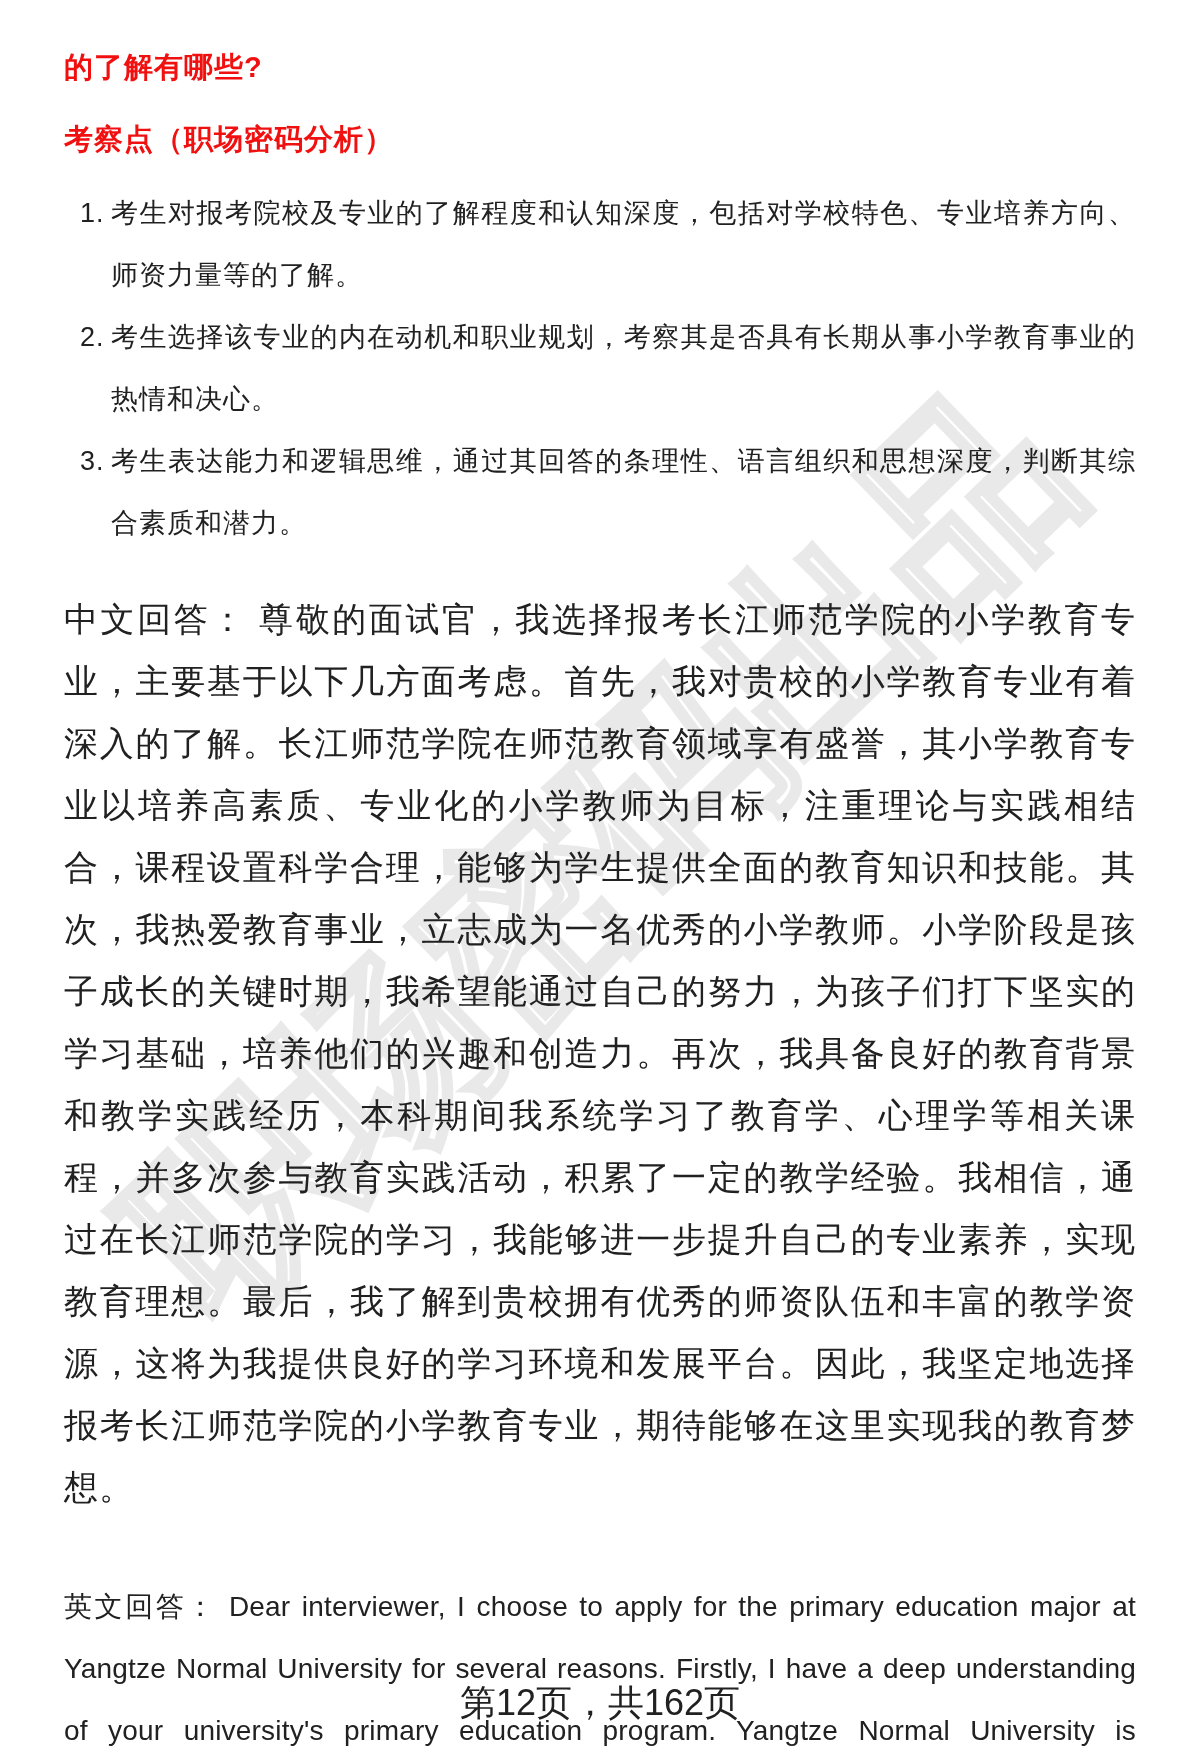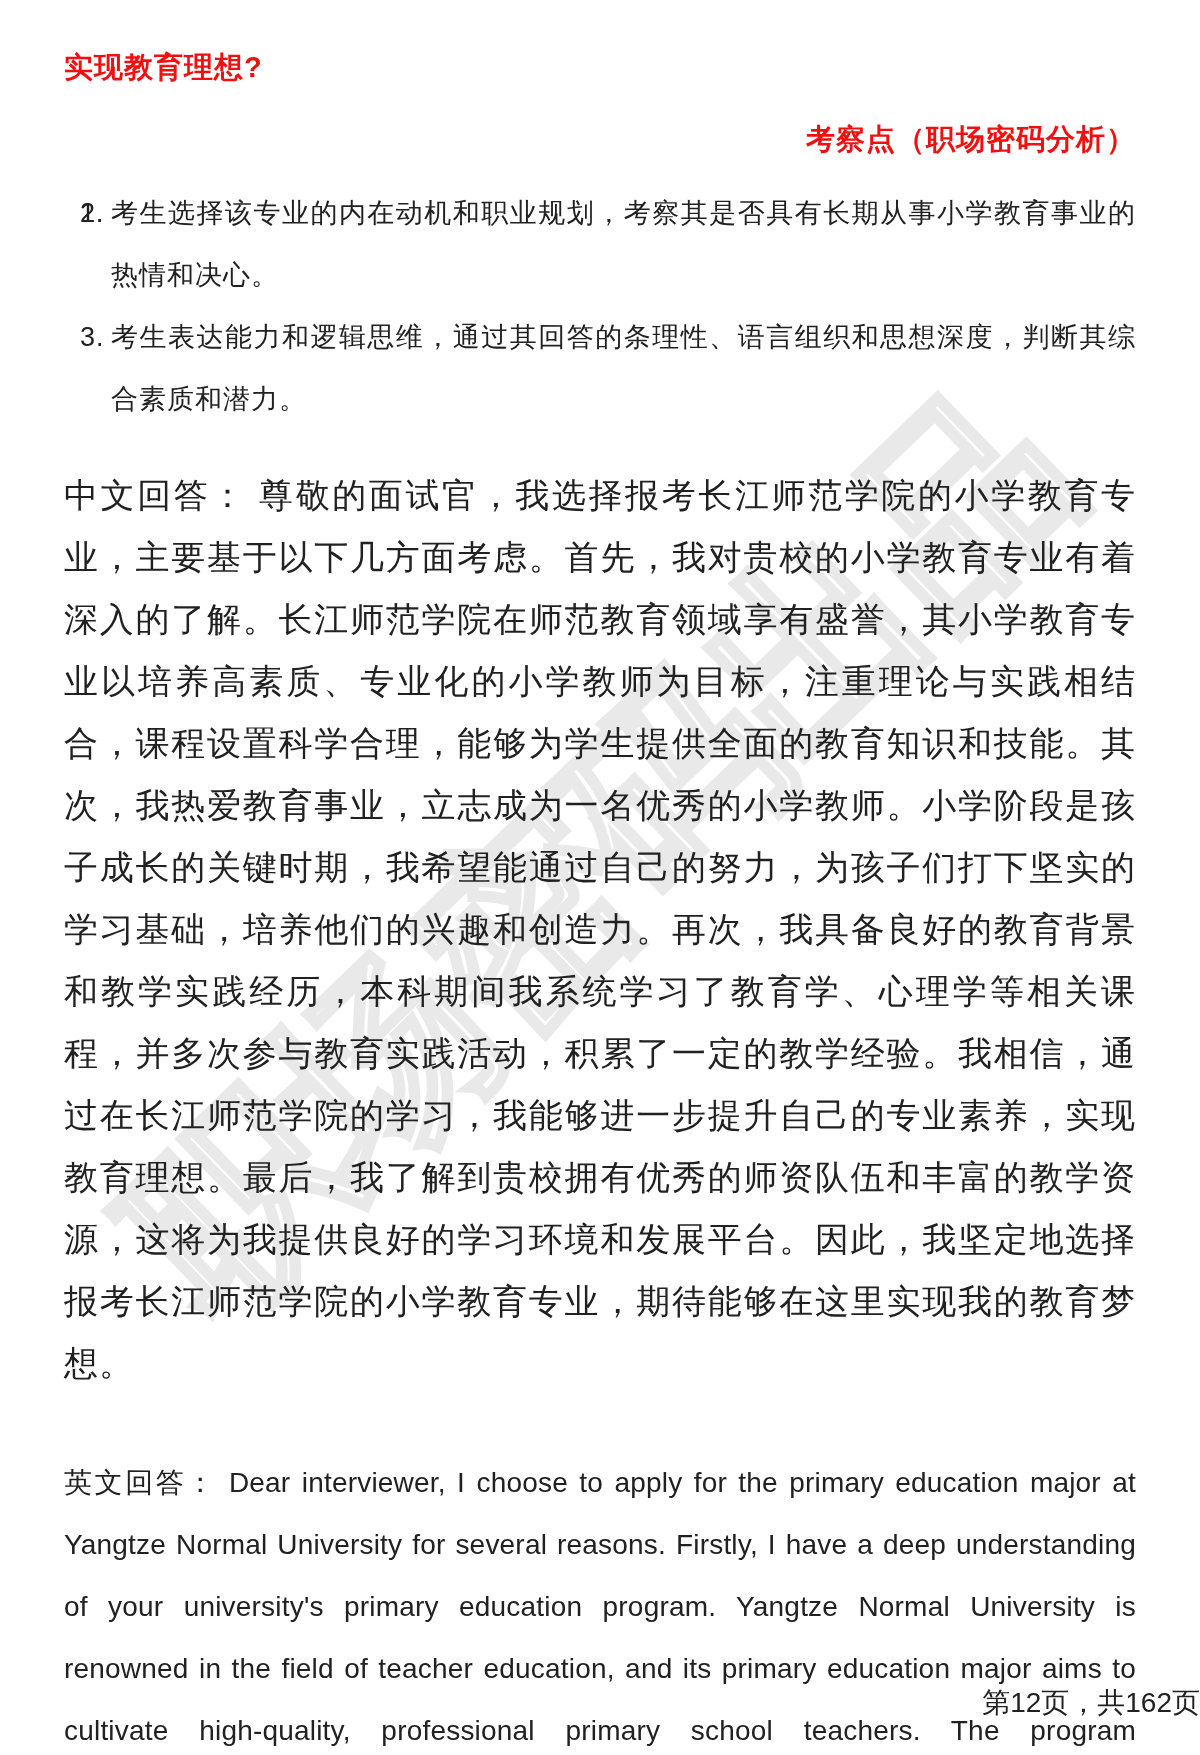--- a/index.html
+++ b/index.html
@@ -39,21 +39,21 @@
     padding:50px 64px 0 64px;
   }
   .h-red{
     color:var(--red);
     font-size:29px;
     line-height:34px;
     font-weight:700;
     margin:0;
     letter-spacing:1px;
   }
-  .h-red.second{margin-top:38px;text-align:right;}
+  .h-red.second{margin-top:38px;}
   ol.points{
     list-style:none;
     margin:26px 0 0 0;
     padding:0;
     font-size:27px;
     line-height:62px;
     letter-spacing:1px;
   }
   ol.points li{
     position:relative;
@@ -77,43 +77,44 @@
     margin-top:58px;
     font-size:28px;
     letter-spacing:0.2px;
     word-spacing:1px;
   }
   .footer{
     position:absolute;
     left:0;
     top:1686px;
     width:100%;
-    text-align:right;
-    font-size:28px;
+    text-align:center;
+    font-size:36px;
     line-height:34px;
     color:var(--ink);
     z-index:1;
   }
 </style>
 </head>
 <body>
 
 <div class="page">
 
   <div class="watermark">职场密码出品</div>
 
   <div class="content">
 
-    <h1 class="h-red">实现教育理想?</h1>
+    <h1 class="h-red">的了解有哪些?</h1>
 
     <h2 class="h-red second">考察点（职场密码分析）</h2>
 
     <ol class="points">
       <li>
         <span class="num">1.</span>
+        <span class="txt">考生对报考院校及专业的了解程度和认知深度，包括对学校特色、专业培养方向、师资力量等的了解。</span>
       </li>
       <li>
         <span class="num">2.</span>
         <span class="txt">考生选择该专业的内在动机和职业规划，考察其是否具有长期从事小学教育事业的热情和决心。</span>
       </li>
       <li>
         <span class="num">3.</span>
         <span class="txt">考生表达能力和逻辑思维，通过其回答的条理性、语言组织和思想深度，判断其综合素质和潜力。</span>
       </li>
     </ol>

